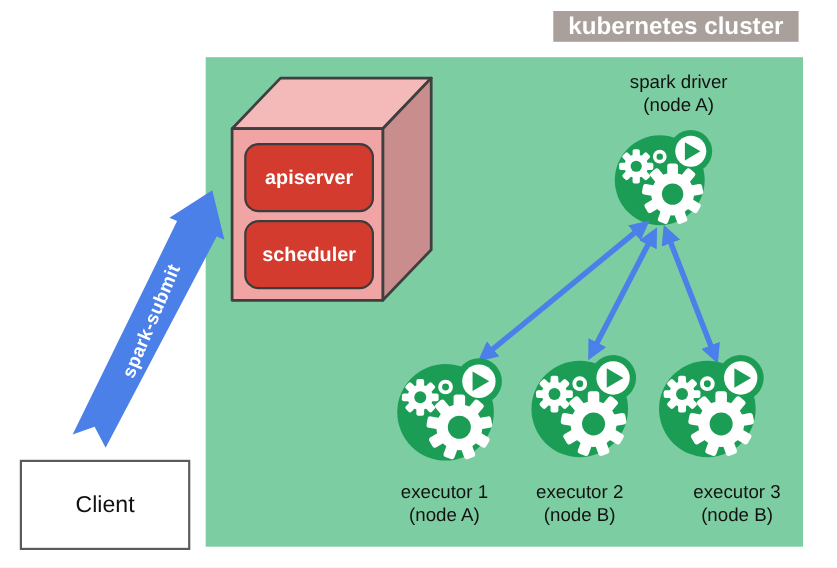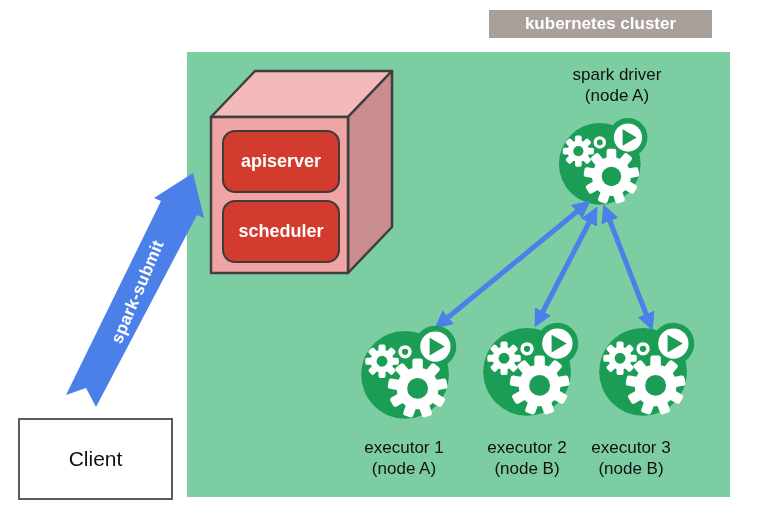--- a/index.html
+++ b/index.html
@@ -13,23 +13,23 @@
     --cluster_label_bg:#a9a09c;
     --outline:#3f3f3f;
   }
   html,body{margin:0;padding:0;background:#fff;}
   .canvas{
     position:relative;width:761px;height:516px;background:#ffffff;overflow:hidden;
     font-family:"Liberation Sans", sans-serif;
   }
   .abs{position:absolute;}
   .k8s-label{
-    left:489px;top:10px;width:223px;height:28px;
+    left:503px;top:10px;width:223px;height:28px;
     background:var(--cluster_label_bg);color:#ffffff;
-    font-size:17px;font-weight:bold;
+    font-size:22px;font-weight:bold;
     display:flex;align-items:center;justify-content:center;
   }
   .cluster-area{
     left:187px;top:52px;width:543px;height:445px;
     background:var(--cluster_bg);
   }
   .svg-layer{left:0;top:0;width:761px;height:516px;pointer-events:none;}
   .red-node{
     left:222px;width:118px;height:63px;
     background:var(--control_red);
@@ -40,21 +40,21 @@
   }
   .apiserver{top:130px;}
   .scheduler{top:200px;}
   .node-label{
     color:#111111;font-size:17px;line-height:21px;text-align:center;
   }
   .driver-label{left:535px;top:64px;width:164px;}
   .ex-label{top:437px;width:140px;}
   .ex1-label{left:334px;text-align:center;}
   .ex2-label{left:457px;}
-  .ex3-label{left:561px;}
+  .ex3-label{left:600px;}
   .client-box{
     left:18px;top:418px;width:155px;height:82px;
     background:#ffffff;border:2px solid #5b5b5b;box-sizing:border-box;
     display:flex;align-items:center;justify-content:center;
     color:#111111;font-size:21px;
   }
   .submit-label{
     left:62px;top:281px;width:152px;height:22px;
     color:#ffffff;font-size:17px;font-weight:bold;text-align:center;line-height:22px;
     transform:rotate(-67deg);transform-origin:center center;

